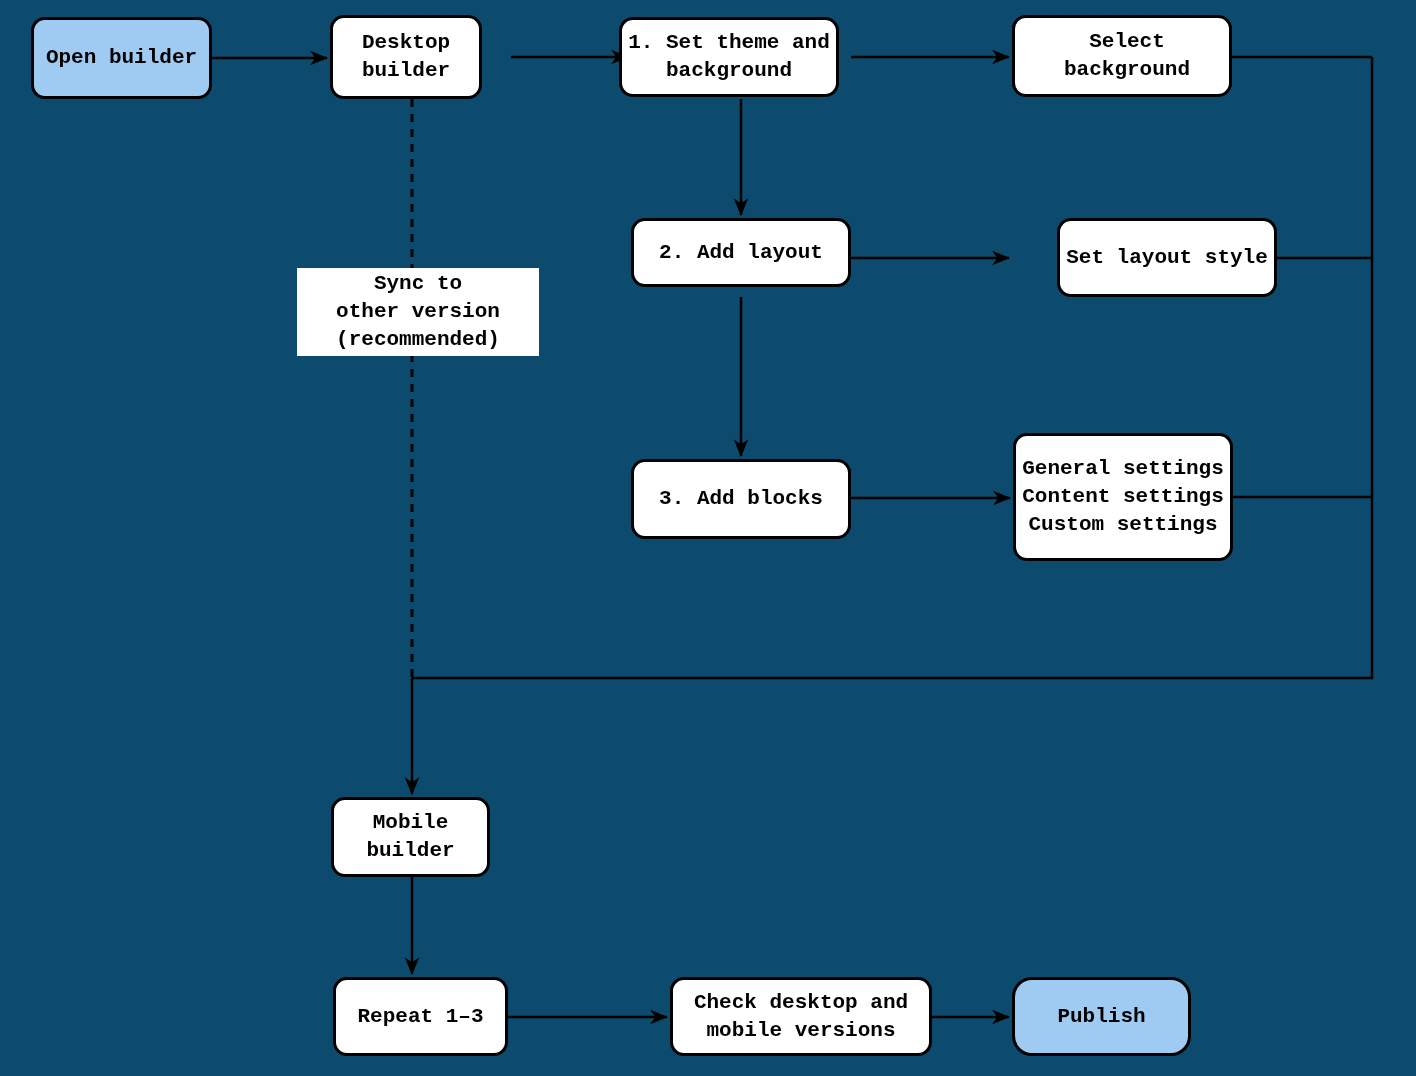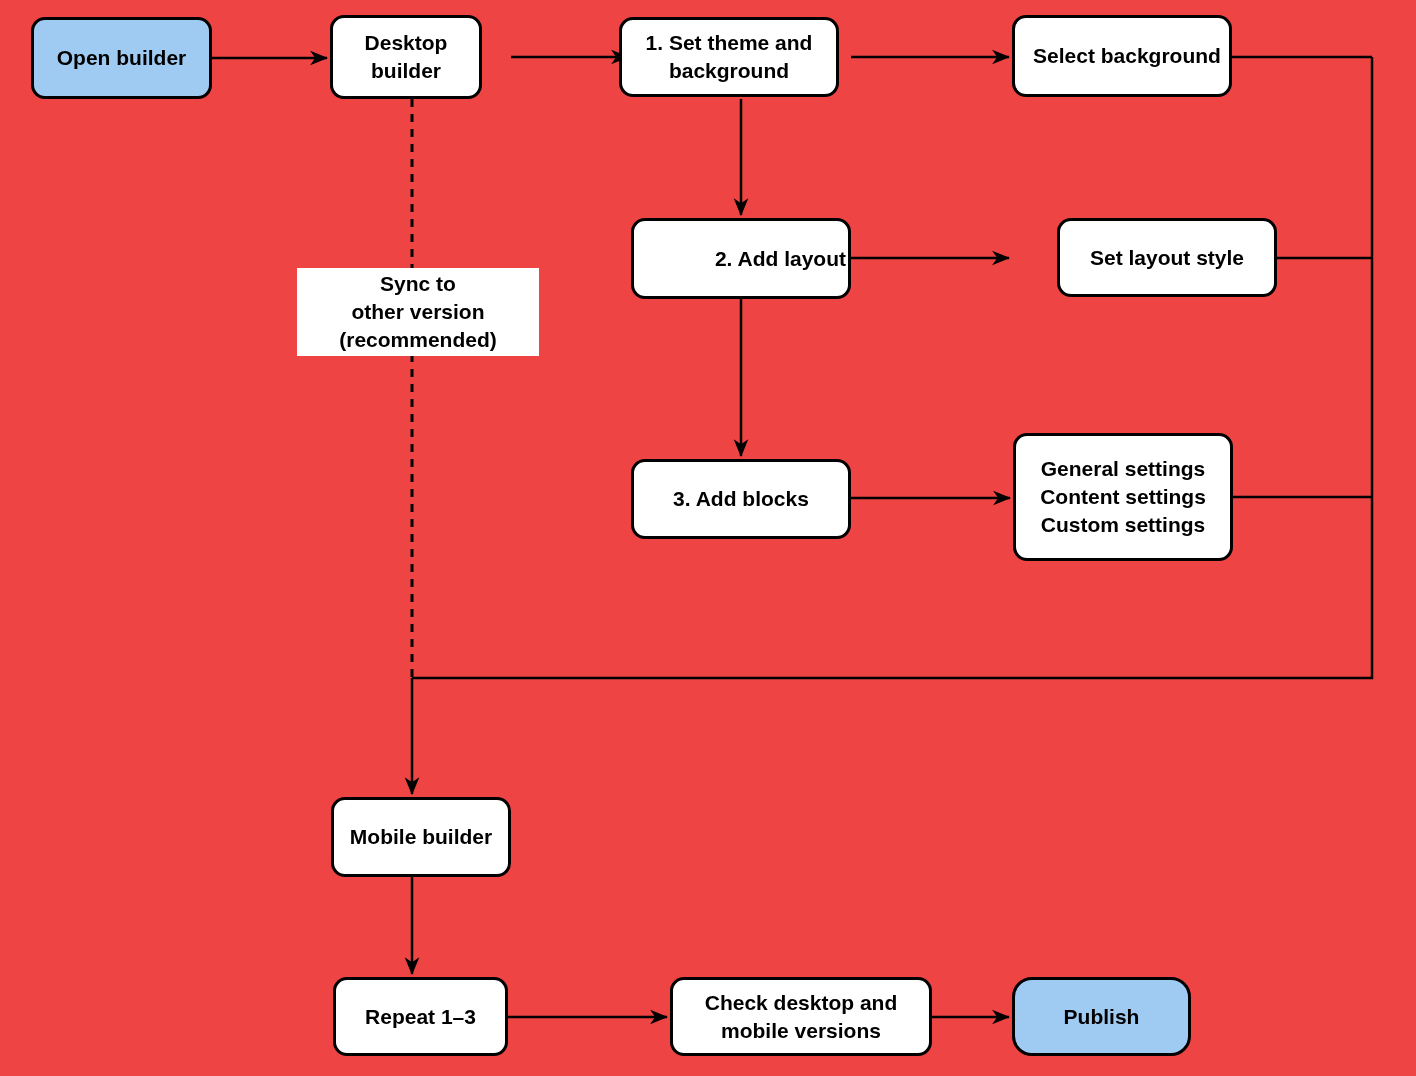--- a/index.html
+++ b/index.html
@@ -1,21 +1,21 @@
 <!DOCTYPE html>
 <html><head>
 <meta charset="utf-8">
 <style>
   html, body { margin: 0; padding: 0; background: #ffffff; }
   .canvas {
     position: relative;
     width: 1416px;
     height: 1076px;
-    background: #ef4444;
-    font-family: Liberation Sans, sans-serif;
+    background: #0c4a6e;
+    font-family: Liberation Mono, monospace;
     overflow: hidden;
   }
   .edges {
     position: absolute;
     left: 0; top: 0;
     width: 1416px; height: 1076px;
   }
   .node {
     position: absolute;
     box-sizing: border-box;
@@ -89,39 +89,39 @@
 
   <div class="node" style="left:619px; top:17px; width:220px; height:80px;">
     <span class="node-label">1. Set theme and
 background</span>
   </div>
 
   <div class="node" style="left:1012px; top:15px; width:220px; height:82px;padding-left:12px;">
     <span class="node-label">Select background</span>
   </div>
 
-  <div class="node" style="left:631px; top:218px; width:220px; height:81px;justify-content:flex-end;">
+  <div class="node" style="left:631px; top:218px; width:220px; height:69px;">
     <span class="node-label">2. Add layout</span>
   </div>
 
   <div class="node" style="left:1012px; top:218px; width:220px; height:79px;margin-left:45px;">
     <span class="node-label">Set layout style</span>
   </div>
 
   <div class="node" style="left:631px; top:459px; width:220px; height:80px;">
     <span class="node-label">3. Add blocks</span>
   </div>
 
   <div class="node" style="left:1013px; top:433px; width:220px; height:128px;">
     <span class="node-label">General settings
 Content settings
 Custom settings</span>
   </div>
 
-  <div class="node" style="left:331px; top:797px; width:180px; height:80px;">
+  <div class="node" style="left:331px; top:797px; width:159px; height:80px;">
     <span class="node-label">Mobile builder</span>
   </div>
 
   <div class="node" style="left:333px; top:977px; width:175px; height:79px;">
     <span class="node-label">Repeat 1–3</span>
   </div>
 
   <div class="node" style="left:670px; top:977px; width:262px; height:79px;">
     <span class="node-label">Check desktop and
 mobile versions</span>

